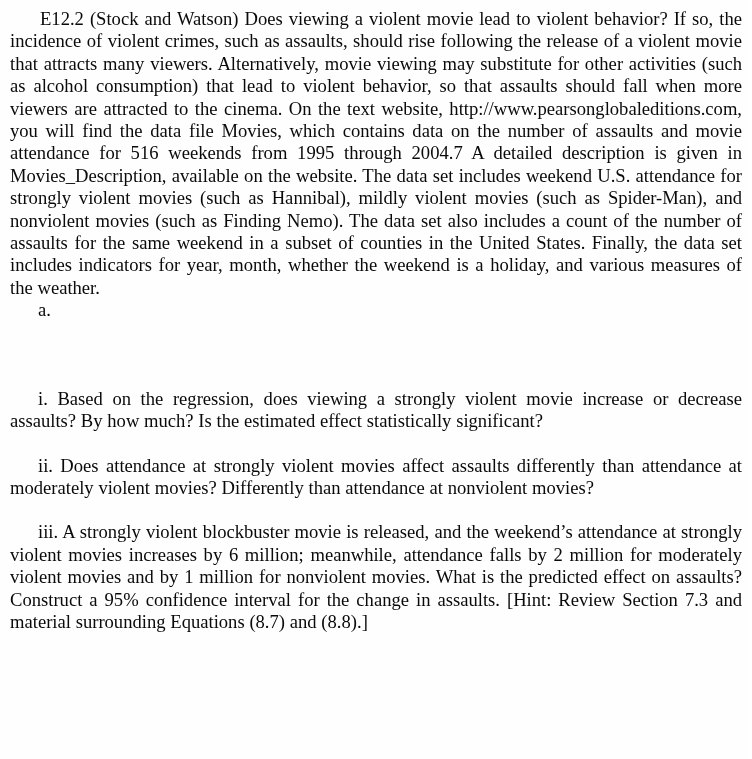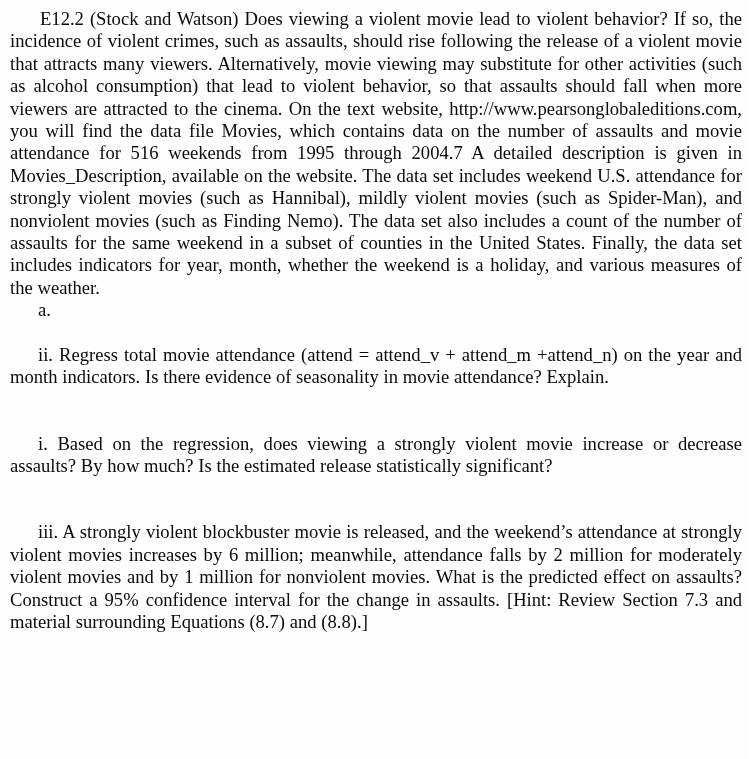--- a/index.html
+++ b/index.html
@@ -56,21 +56,21 @@
   }
 </style>
 </head>
 <body>
 
 <div id="page">
   <div class="doc-body">
       <p class="para lead">E12.2 (Stock and Watson) Does viewing a violent movie lead to violent behavior? If so, the incidence of violent crimes, such as assaults, should rise following the release of a violent movie that attracts many viewers. Alternatively, movie viewing may substitute for other activities (such as alcohol consumption) that lead to violent behavior, so that assaults should fall when more viewers are attracted to the cinema. On the text website, http://www.pearsonglobaleditions.com, you will find the data file Movies, which contains data on the number of assaults and movie attendance for 516 weekends from 1995 through 2004.7 A detailed description is given in Movies_Description, available on the website. The data set includes weekend U.S. attendance for strongly violent movies (such as Hannibal), mildly violent movies (such as Spider-Man), and nonviolent movies (such as Finding Nemo). The data set also includes a count of the number of assaults for the same weekend in a subset of counties in the United States. Finally, the data set includes indicators for year, month, whether the weekend is a holiday, and various measures of the weather.</p>
       <p class="para label-line">a.</p>
       <div class="gap"></div>
-      <p class="para item">ii. Regress total movie attendance (attend = attend_v + attend_m +attend_n) on the year and month indicators. Is there evidence of seasonality in movie attendance? Explain.</p>
       <div class="gap"></div>
       <div class="gap"></div>
-      <p class="para item">i. Based on the regression, does viewing a strongly violent movie increase or decrease assaults? By how much? Is the estimated release statistically significant?</p>
+      <p class="para item">i. Based on the regression, does viewing a strongly violent movie increase or decrease assaults? By how much? Is the estimated effect statistically significant?</p>
       <div class="gap"></div>
+      <p class="para item">ii. Does attendance at strongly violent movies affect assaults differently than attendance at moderately violent movies? Differently than attendance at nonviolent movies?</p>
       <div class="gap"></div>
       <p class="para item">iii. A strongly violent blockbuster movie is released, and the weekend’s attendance at strongly violent movies increases by 6 million; meanwhile, attendance falls by 2 million for moderately violent movies and by 1 million for nonviolent movies. What is the predicted effect on assaults? Construct a 95% confidence interval for the change in assaults. [Hint: Review Section 7.3 and material surrounding Equations (8.7) and (8.8).]</p>
     </div>
 </div>
 
 </body></html>

